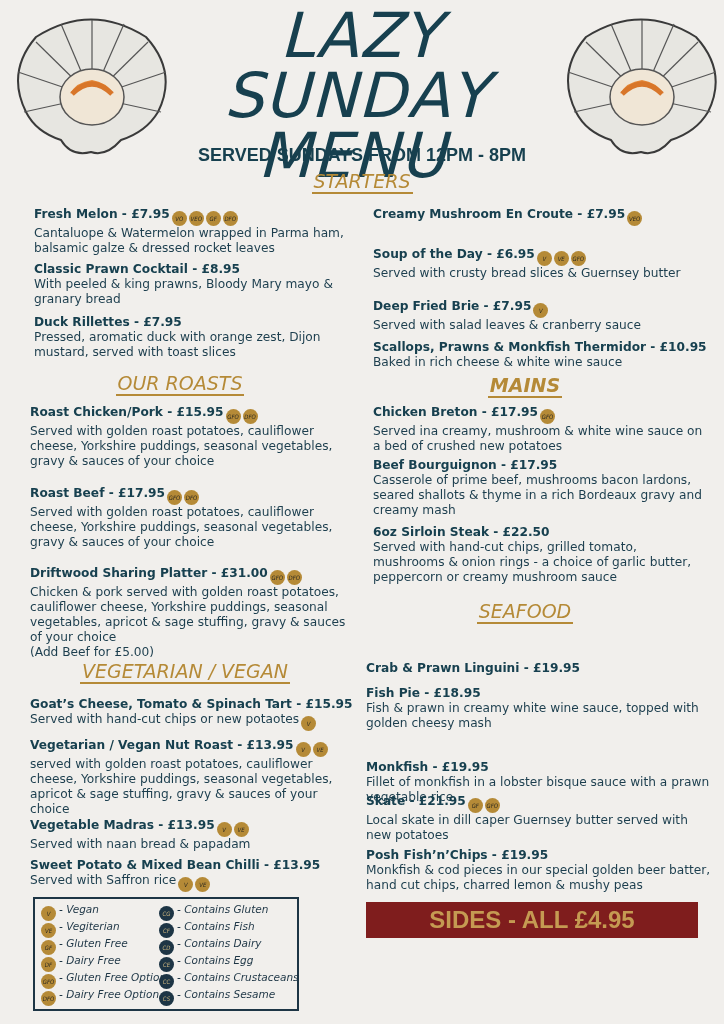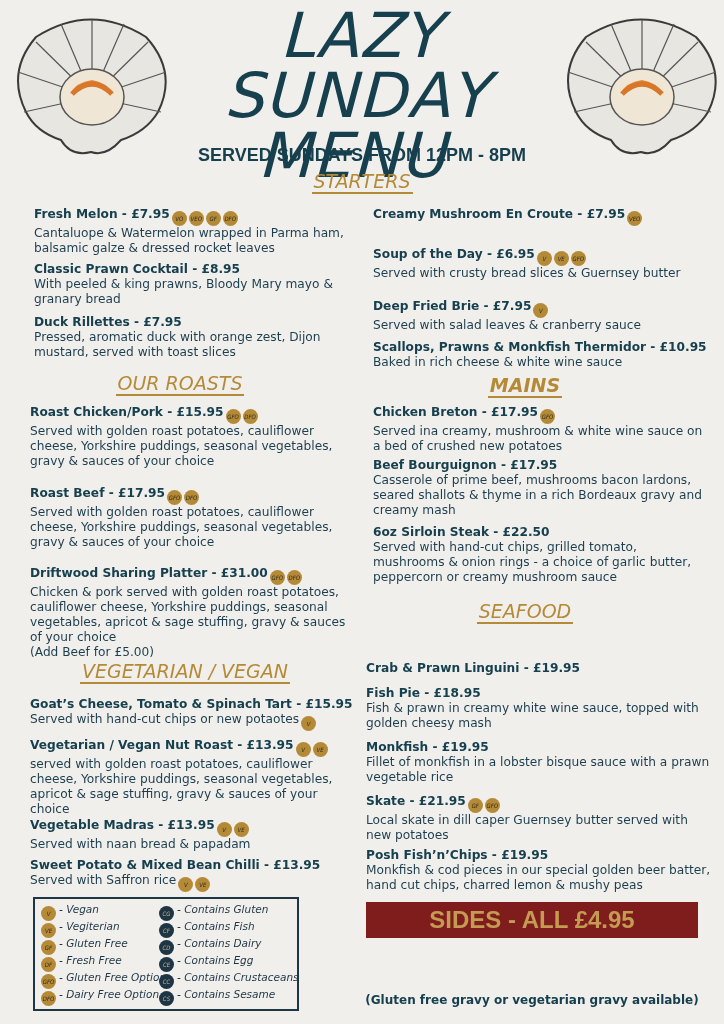--- a/index.html
+++ b/index.html
@@ -182,44 +182,43 @@
         <div class="name"><span>6oz Sirloin Steak - £22.50</span></div>
         <div class="desc"><span>Served with hand-cut chips, grilled tomato, mushrooms &amp; onion rings - a choice of garlic butter, peppercorn or creamy mushroom sauce</span></div>
       </div>
       <div class="item" style="left: 366px; top: 633px; width: 350px; margin-top: 28px;">
         <div class="name"><span>Crab &amp; Prawn Linguini - £19.95</span></div>
       </div>
       <div class="item" style="left: 366px; top: 686px; width: 350px;">
         <div class="name"><span>Fish Pie - £18.95</span></div>
         <div class="desc"><span>Fish &amp; prawn in creamy white wine sauce, topped with golden cheesy mash</span></div>
       </div>
-      <div class="item" style="left: 366px; top: 740px; width: 350px;">
+      <div class="item" style="left: 366px; top: 760px; width: 350px;">
         <div class="name"><span>Monkfish - £19.95</span></div>
         <div class="desc"><span>Fillet of monkfish in a lobster bisque sauce with a prawn vegetable rice</span></div>
       </div>
       <div class="item" style="left: 366px; top: 794px; width: 350px;">
         <div class="name"><span>Skate - £21.95</span><span class="badge">GF</span><span class="badge">GFO</span></div>
         <div class="desc"><span>Local skate in dill caper Guernsey butter served with new potatoes</span></div>
       </div>
       <div class="item" style="left: 366px; top: 848px; width: 350px;">
         <div class="name"><span>Posh Fish’n’Chips - £19.95</span></div>
         <div class="desc"><span>Monkfish &amp; cod pieces in our special golden beer batter, hand cut chips, charred lemon &amp; mushy peas</span></div>
       </div>
     </div>
 
   <div class="legend" id="legend">
       <div class="row"><span class="badge">V</span><span>- Vegan</span></div>
       <div class="row"><span class="badge dark">CG</span><span>- Contains Gluten</span></div>
       <div class="row"><span class="badge">VE</span><span>- Vegiterian</span></div>
       <div class="row"><span class="badge dark">CF</span><span>- Contains Fish</span></div>
       <div class="row"><span class="badge">GF</span><span>- Gluten Free</span></div>
       <div class="row"><span class="badge dark">CD</span><span>- Contains Dairy</span></div>
-      <div class="row"><span class="badge">DF</span><span>- Fresh Free</span></div>
+      <div class="row"><span class="badge">DF</span><span>- Dairy Free</span></div>
       <div class="row"><span class="badge dark">CE</span><span>- Contains Egg</span></div>
       <div class="row"><span class="badge">GFO</span><span>- Gluten Free Option</span></div>
       <div class="row"><span class="badge dark">CC</span><span>- Contains Crustaceans</span></div>
       <div class="row"><span class="badge">DFO</span><span>- Dairy Free Option</span></div>
       <div class="row"><span class="badge dark">CS</span><span>- Contains Sesame</span></div>
     </div>
 
   <div class="sides-banner">SIDES - ALL £4.95</div>
-  <div class="sides-note">(Gluten free gravy or vegetarian gravy available)</div>
 </div>
 
 </body></html>

